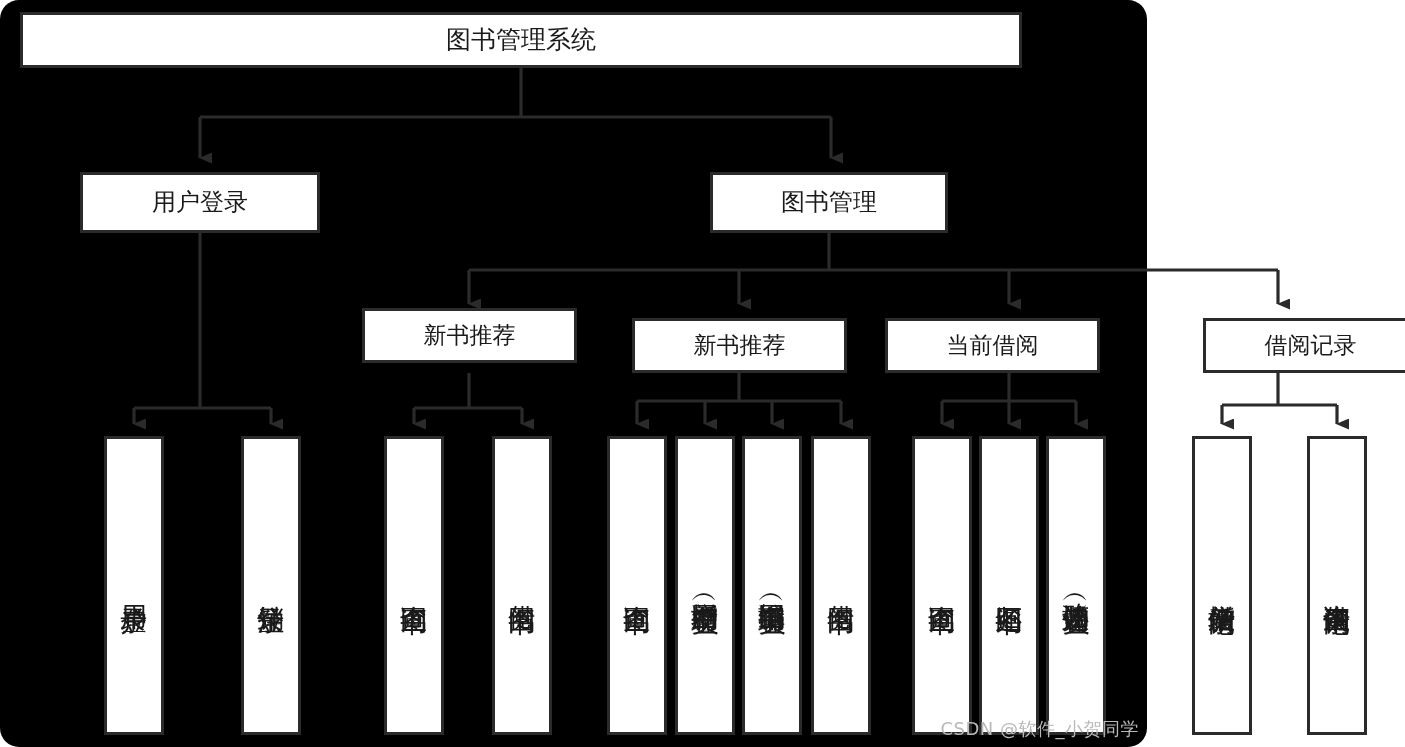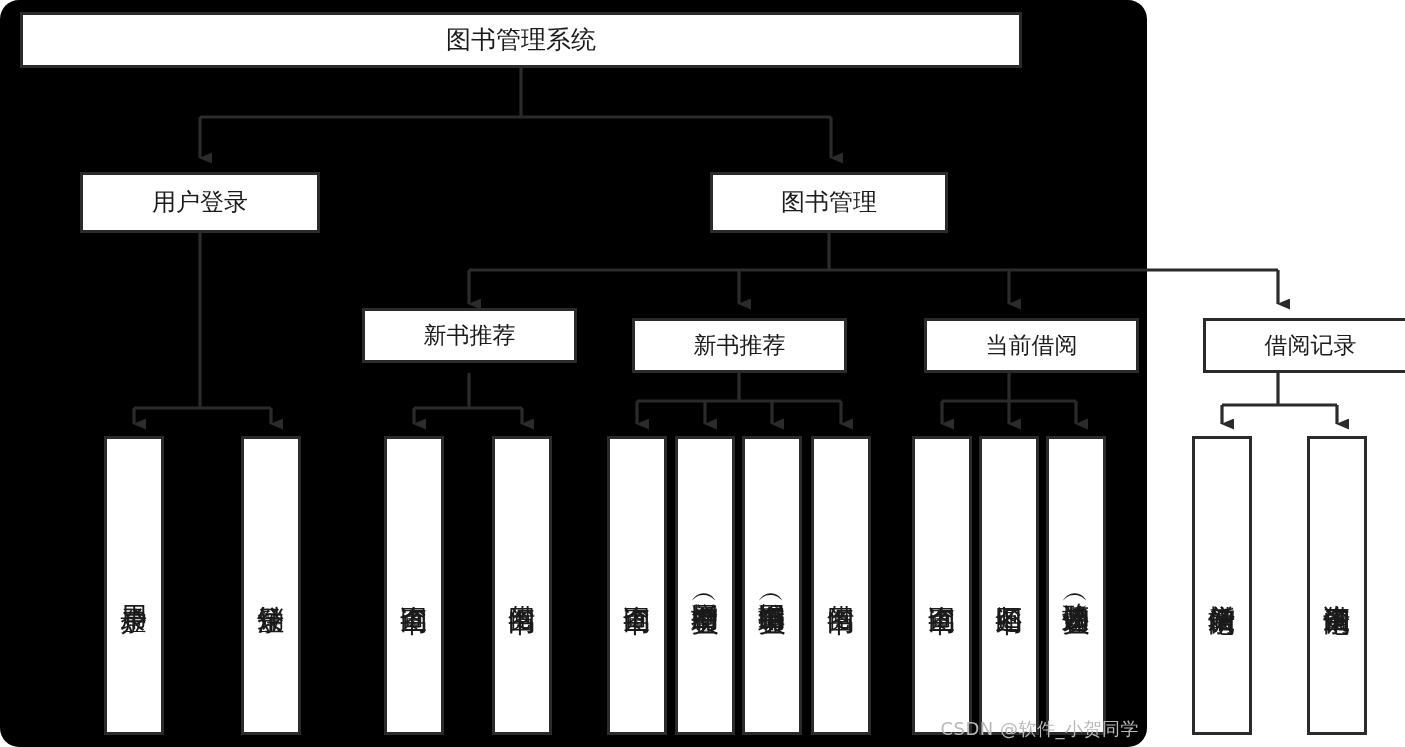--- a/index.html
+++ b/index.html
@@ -90,21 +90,21 @@
   <div class="node lvl2" style="left:710px;top:172px;width:238px;height:61px;">
     <span class="lbl">图书管理</span>
   </div>
 
   <div class="node lvl3" style="left:362px;top:308px;width:215px;height:55px;">
     <span class="lbl">新书推荐</span>
   </div>
   <div class="node lvl3" style="left:632px;top:318px;width:215px;height:55px;">
     <span class="lbl">新书推荐</span>
   </div>
-  <div class="node lvl3" style="left:924px;top:318px;width:215px;height:55px;">
+  <div class="node lvl3" style="left:885px;top:318px;width:215px;height:55px;">
     <span class="lbl">当前借阅</span>
   </div>
   <div class="node lvl3" style="left:1203px;top:318px;width:215px;height:55px;">
     <span class="lbl">借阅记录</span>
   </div>
 
   <div class="node leaf" style="left:104px;top:436px;width:60px;height:299px;">
     <span class="lbl">用户登录</span>
   </div>
   <div class="node leaf" style="left:241px;top:436px;width:60px;height:299px;">

